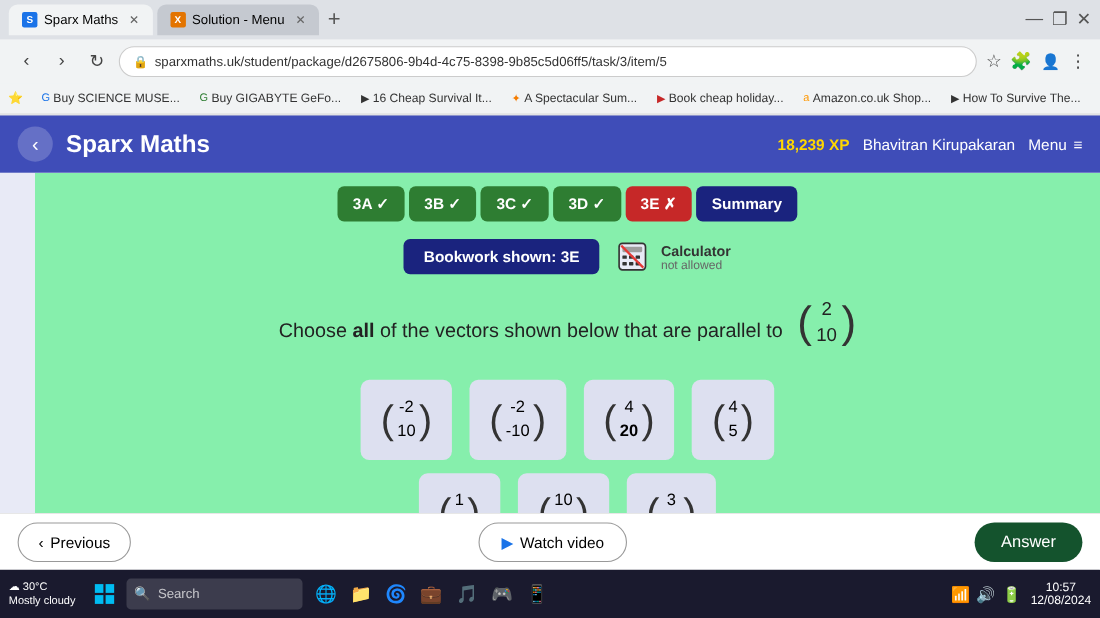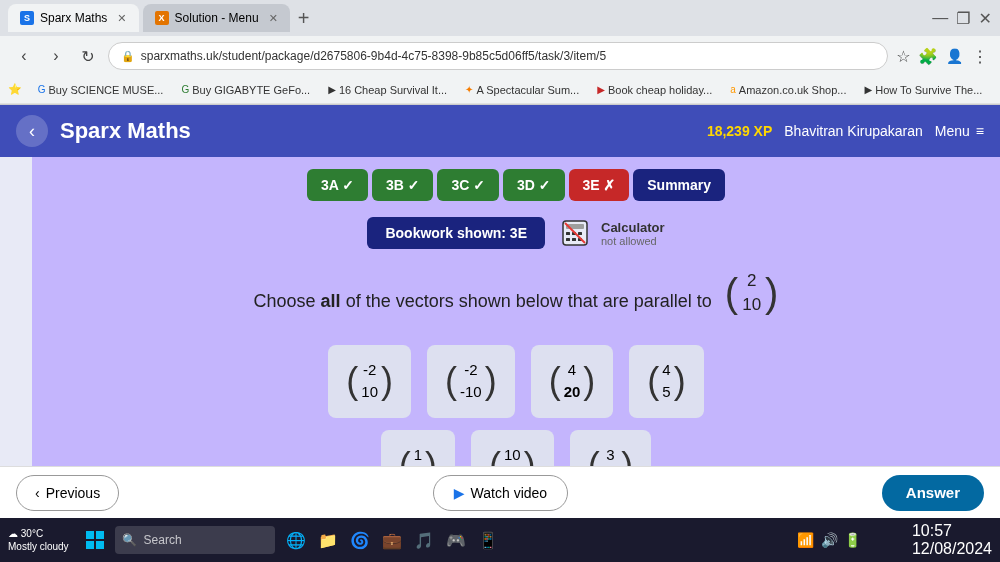--- a/index.html
+++ b/index.html
@@ -24,21 +24,21 @@
 
     
     .app-header { background: #3f4db8; color: white; height: 52px; display: flex; align-items: center; padding: 0 16px; position: relative; }
     .header-back { width: 32px; height: 32px; background: rgba(255,255,255,0.2); border-radius: 50%; display: flex; align-items: center; justify-content: center; cursor: pointer; font-size: 18px; margin-right: 12px; }
     .header-title { font-size: 22px; font-weight: bold; flex: 1; }
     .header-right { display: flex; align-items: center; gap: 12px; font-size: 14px; }
     .xp-badge { color: #ffd700; font-weight: bold; }
     .menu-btn { display: flex; align-items: center; gap: 6px; cursor: pointer; font-size: 14px; }
 
     
-    .main-content { background: #c4b5fd; padding: 16px 20px; margin-left: 32px; }
+    .main-content { background: #86efac; padding: 16px 20px; margin-left: 32px; }
 
     
     .progress-tabs { display: flex; justify-content: center; gap: 4px; margin-bottom: 16px; }
     .ptab { height: 32px; padding: 0 14px; border-radius: 6px; border: none; font-size: 14px; font-weight: bold; cursor: pointer; display: flex; align-items: center; gap: 4px; }
     .ptab.green { background: #2e7d32; color: white; }
     .ptab.red { background: #c62828; color: white; }
     .ptab.summary { background: #1a237e; color: white; }
 
     
     .tools-row { display: flex; justify-content: center; align-items: center; gap: 16px; margin-bottom: 20px; }
@@ -52,31 +52,31 @@
 
     
     .vectors-grid { display: flex; flex-direction: column; align-items: center; gap: 12px; margin-bottom: 16px; }
     .vectors-row { display: flex; gap: 16px; justify-content: center; }
     .vector-card { background: #dde0f0; border-radius: 8px; padding: 14px 18px; cursor: pointer; display: flex; align-items: center; }
 
     
     .bottom-nav { position: absolute; bottom: 44px; left: 0; right: 0; height: 52px; background: white; border-top: 1px solid #ddd; display: flex; align-items: center; justify-content: space-between; padding: 0 16px; }
     .prev-btn { height: 36px; padding: 0 18px; border-radius: 20px; border: 1px solid #999; background: white; font-size: 14px; cursor: pointer; display: flex; align-items: center; gap: 6px; }
     .watch-btn { height: 36px; padding: 0 20px; border-radius: 20px; border: 1px solid #999; background: white; font-size: 14px; cursor: pointer; display: flex; align-items: center; gap: 6px; }
-    .answer-btn { height: 36px; padding: 0 24px; border-radius: 20px; border: none; background: #0369a1; color: white; font-size: 15px; font-weight: bold; cursor: pointer; }
+    .answer-btn { height: 36px; padding: 0 24px; border-radius: 20px; border: none; background: #14532d; color: white; font-size: 15px; font-weight: normal; cursor: pointer; }
 
     
     .taskbar { position: absolute; bottom: 0; left: 0; right: 0; height: 44px; background: #1a1a2e; display: flex; align-items: center; padding: 0 8px; gap: 4px; }
     .taskbar-start { width: 32px; height: 32px; display: flex; align-items: center; justify-content: center; cursor: pointer; }
     .taskbar-search { background: rgba(255,255,255,0.15); border-radius: 4px; height: 28px; width: 160px; display: flex; align-items: center; padding: 0 8px; gap: 6px; color: white; font-size: 12px; cursor: pointer; }
     .taskbar-icons { display: flex; gap: 4px; align-items: center; margin-left: 4px; }
     .taskbar-icon { width: 28px; height: 28px; display: flex; align-items: center; justify-content: center; cursor: pointer; }
     .taskbar-right { margin-left: auto; display: flex; align-items: center; gap: 8px; color: white; font-size: 11px; }
     .sys-icons { display: flex; gap: 6px; align-items: center; }
-    .time-info { text-align: left; font-size: 16px; color: white; margin-left: 42px; }
+    .time-info { text-align: center; font-size: 11px; color: white; }
   </style>
 </head>
 <body>
 
 <div class="browser-chrome">
   <div class="tab-bar">
     <div class="tab active">
       <span class="tab-icon blue">S</span>
       <span>Sparx Maths</span>
       <span class="tab-close">✕</span>

